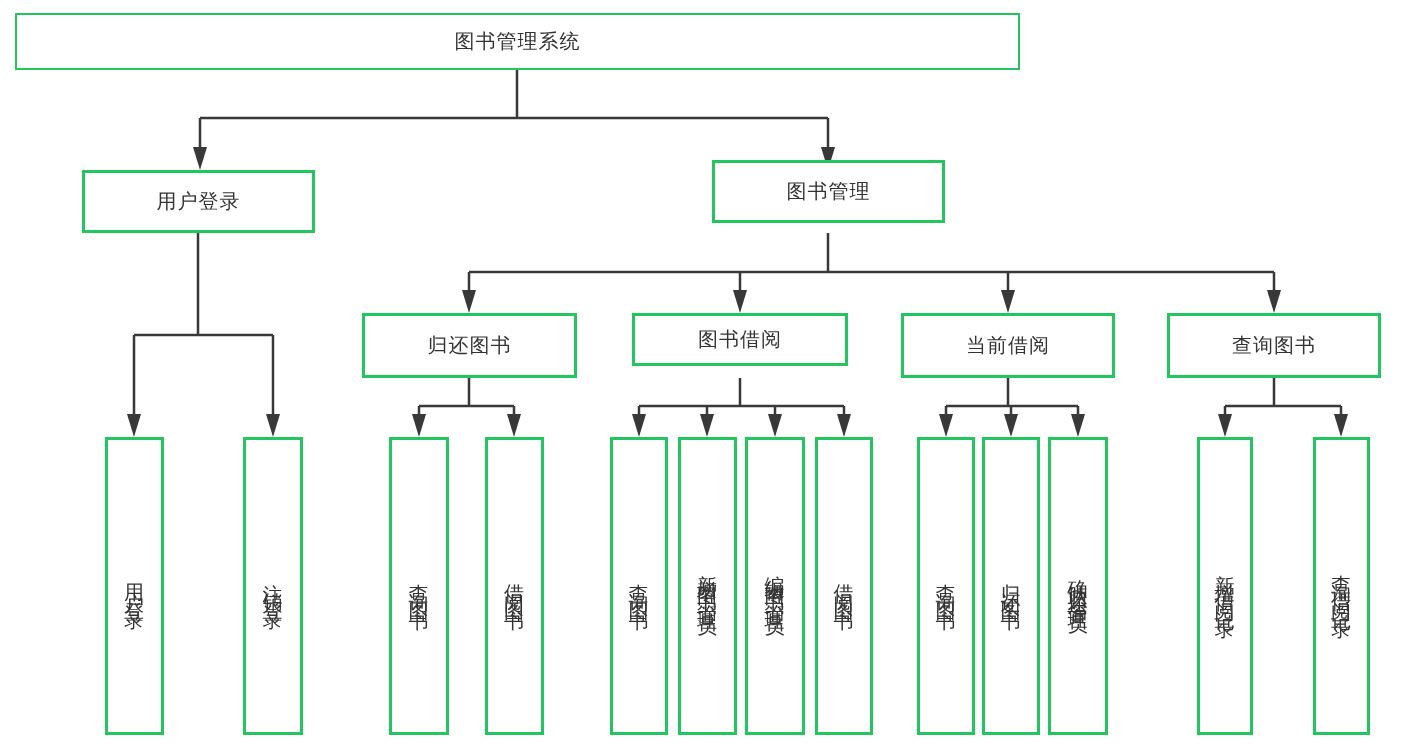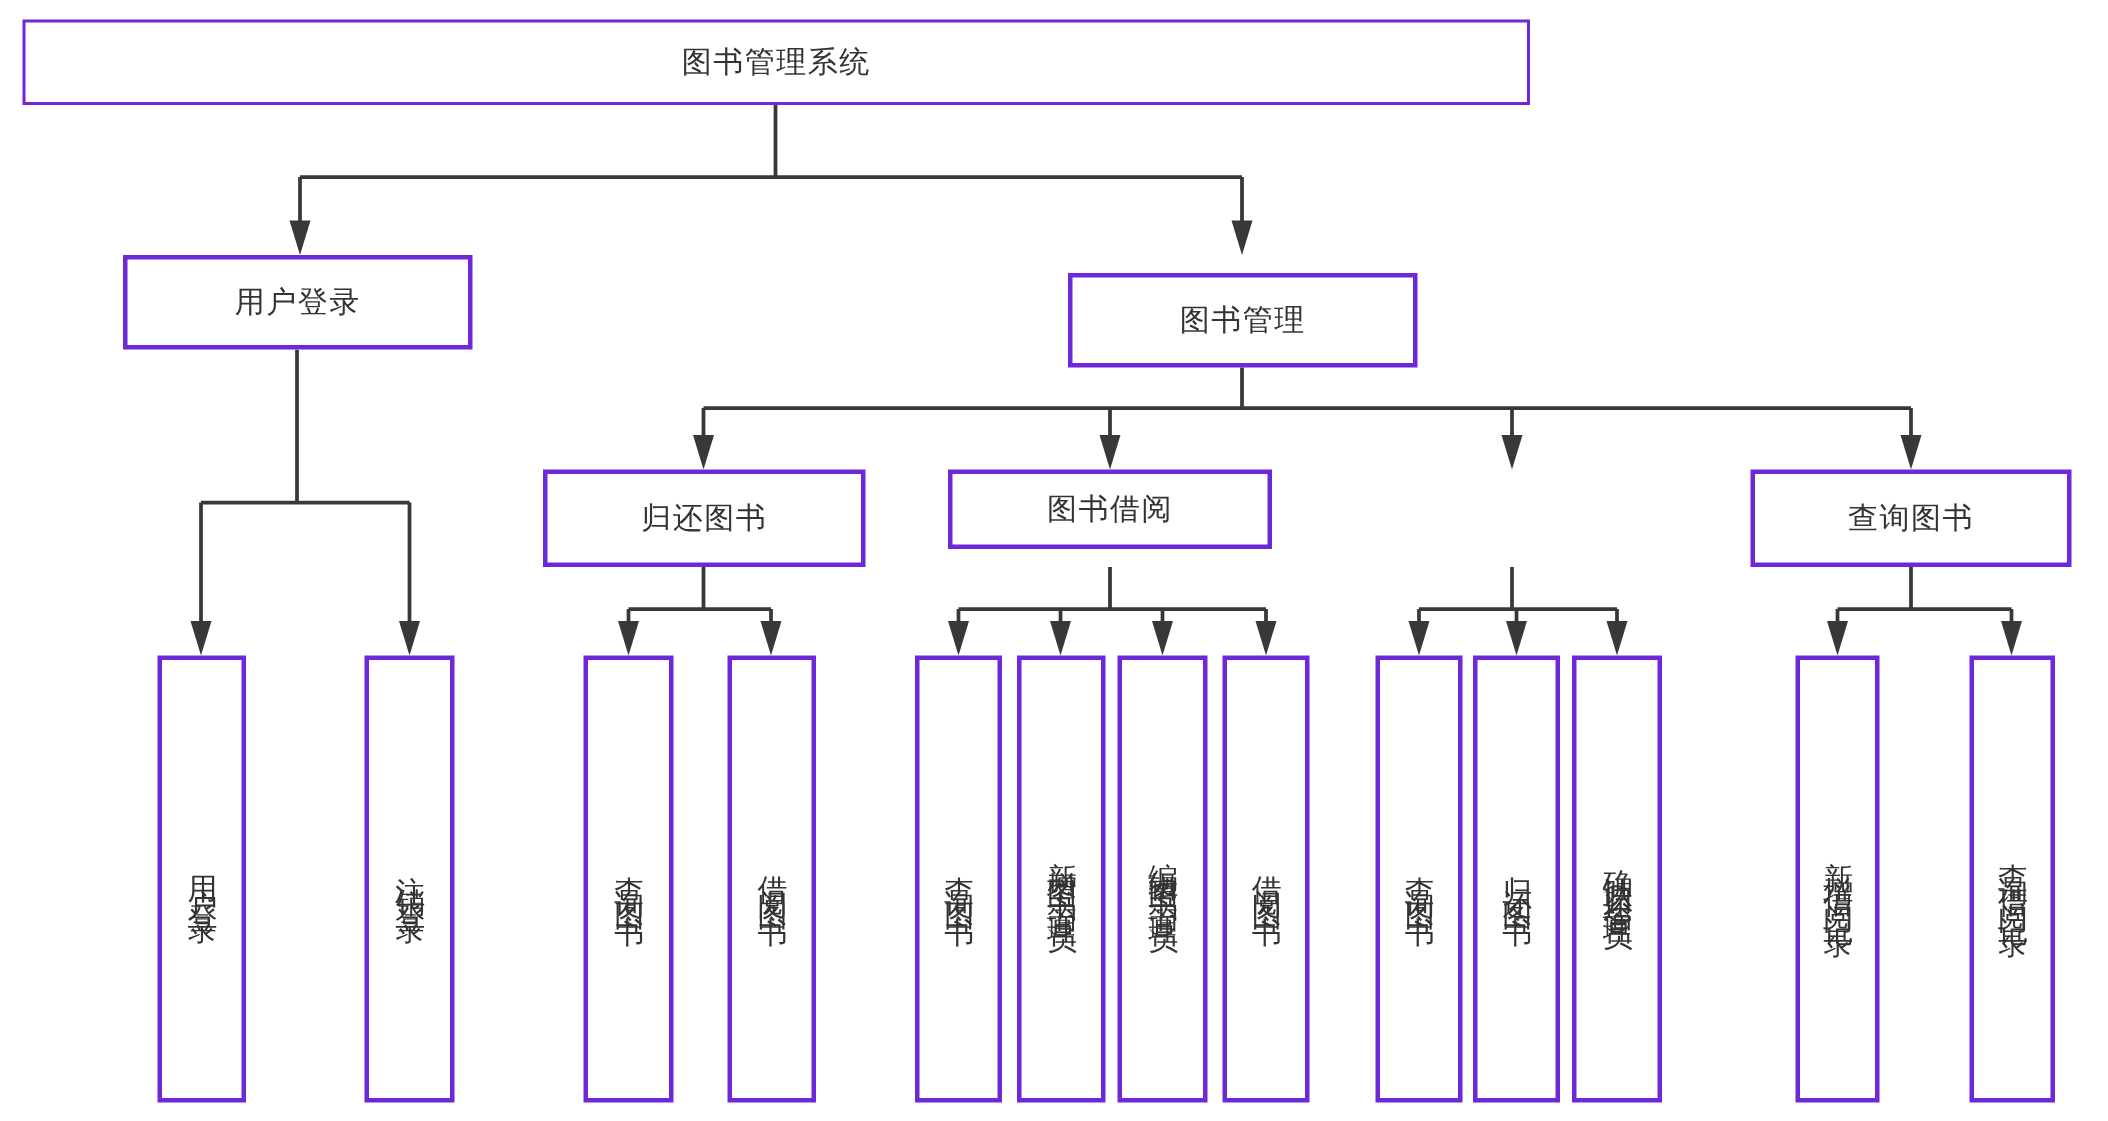--- a/index.html
+++ b/index.html
@@ -19,21 +19,21 @@
     position: absolute;
     left: 0;
     top: 0;
     width: 1405px;
     height: 747px;
     z-index: 1;
   }
   .box {
     position: absolute;
     background: #ffffff;
-    border: 3px solid #6d28d9;
+    border: 3px solid #22c55e;
     box-sizing: border-box;
     display: flex;
     align-items: center;
     justify-content: center;
     font-size: 20px;
     color: #333333;
     z-index: 2;
     letter-spacing: 1px;
   }
   .box.root {
@@ -100,24 +100,25 @@
       <polygon points="1004,414 1018,414 1011,437"></polygon>
       <polygon points="1071,414 1085,414 1078,437"></polygon>
       <polygon points="1218,414 1232,414 1225,437"></polygon>
       <polygon points="1334,414 1348,414 1341,437"></polygon>
     </g>
   </svg>
 
   <div class="box root" style="left:15px; top:13px; width:1005px; height:57px;">图书管理系统</div>
 
   <div class="box" style="left:82px; top:170px; width:233px; height:63px;">用户登录</div>
-  <div class="box" style="left:712px; top:182px; width:233px; height:63px;">图书管理</div>
+  <div class="box" style="left:712px; top:160px; width:233px; height:63px;">图书管理</div>
 
   <div class="box" style="left:362px; top:313px; width:215px; height:65px;">归还图书</div>
   <div class="box" style="left:632px; top:313px; width:216px; height:53px;">图书借阅</div>
+  <div class="box" style="left:901px; top:313px; width:214px; height:65px;">当前借阅</div>
   <div class="box" style="left:1167px; top:313px; width:214px; height:65px;">查询图书</div>
 
   <div class="box" style="left:105px; top:437px; width:59px; height:298px;">
     <span class="vtext">用户登录</span>
   </div>
   <div class="box" style="left:243px; top:437px; width:60px; height:298px;">
     <span class="vtext">注销登录</span>
   </div>
 
   <div class="box" style="left:389px; top:437px; width:60px; height:298px;">

